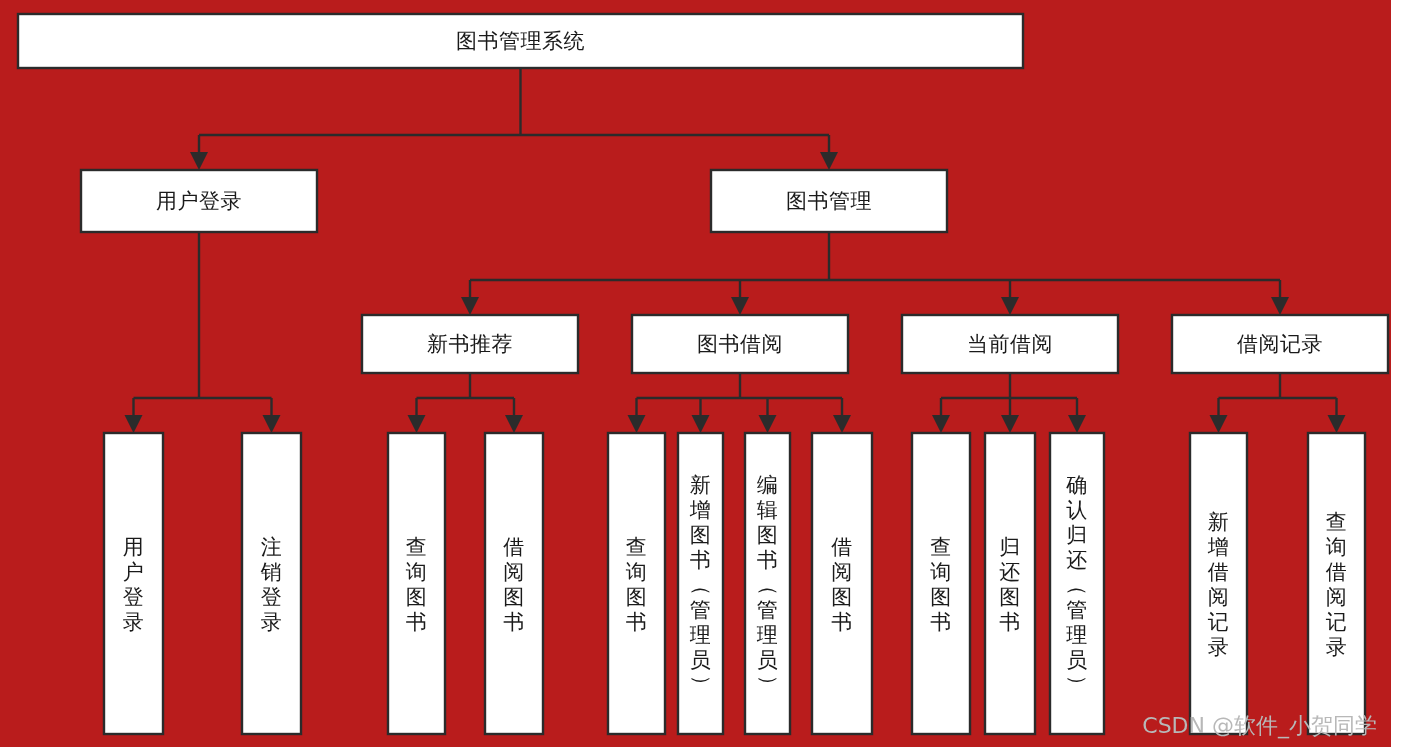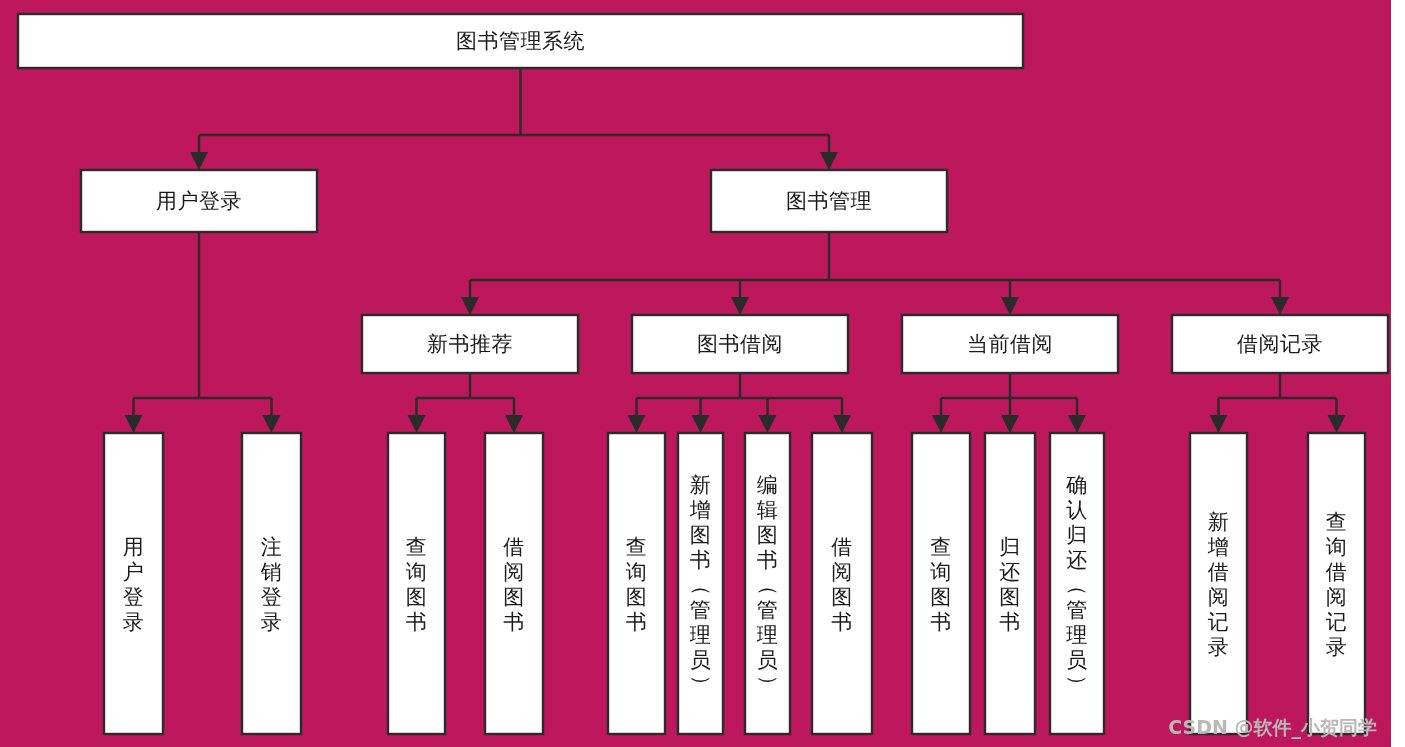--- a/index.html
+++ b/index.html
@@ -10,21 +10,21 @@
   body {
     width: 1405px;
     height: 747px;
     font-family: "DejaVu Sans", "Liberation Sans", sans-serif;
     overflow: hidden;
   }
   #diagram-root {
     position: relative;
     width: 1391px;
     height: 747px;
-    background: #be185d;
+    background: #b91c1c;
   }
   svg.diagram-svg {
     position: absolute;
     left: 0;
     top: 0;
     width: 1405px;
     height: 747px;
   }
   .node-box {
     fill: #ffffff;
@@ -53,25 +53,24 @@
     font-family: "DejaVu Sans", "Liberation Sans", sans-serif;
     font-size: 21px;
     fill: #1a1a1a;
     letter-spacing: 0.5px;
   }
   .watermark {
     position: absolute;
     right: 14px;
     bottom: 6px;
     font-family: "DejaVu Sans", "Liberation Sans", sans-serif;
-    font-size: 19px;
+    font-size: 22px;
     color: #b8b8b8;
     white-space: nowrap;
     user-select: none;
-    font-weight: bold;
   }
 </style>
 </head>
 <body>
 
 <div id="diagram-root">
   <svg class="diagram-svg" viewBox="0 0 1405 747">
     <g id="connector-layer">
         <path d="M 520.5 68 L 520.5 135" class="connector"></path>
         <path d="M 199 135 L 829 135" class="connector"></path>

